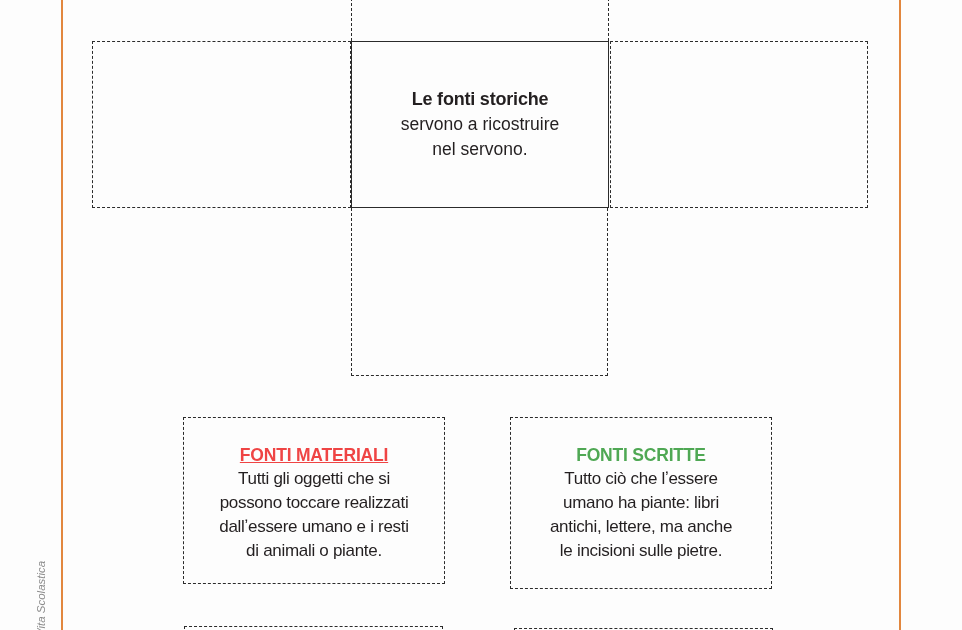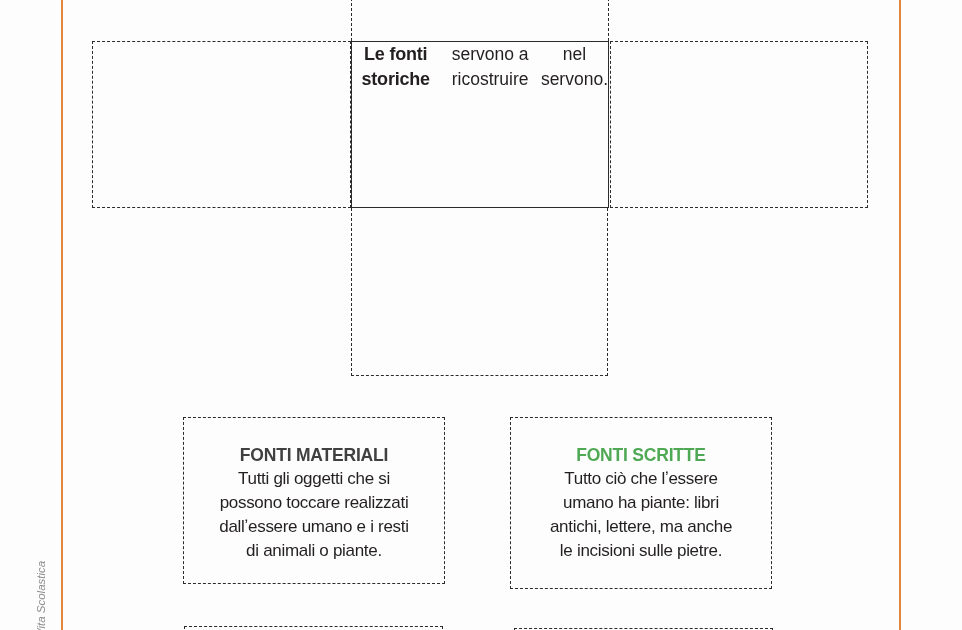--- a/index.html
+++ b/index.html
@@ -28,21 +28,21 @@
   .dashed { border: 1.5px dashed #2b2b2b; }
   .solid  { border: 1.5px solid  #2b2b2b; }
 
   .box-top-partial {
     left: 351px; top: -12px; width: 258px; height: 53px;
     border-left: 1.5px dashed #2b2b2b;
     border-right: 1.5px dashed #2b2b2b;
   }
   .box-left   { left: 92px;  top: 41px;  width: 259px; height: 167px; }
   .box-center { left: 351px; top: 41px;  width: 258px; height: 167px; z-index: 2;
-                display: flex; flex-direction: row; justify-content: center;
+                display: flex; flex-direction: column; justify-content: center;
                 text-align: center; }
   .box-right  { left: 610px; top: 41px;  width: 258px; height: 167px; }
   .box-below  { left: 351px; top: 208px; width: 257px; height: 168px;
                 border: 1.5px dashed #2b2b2b; border-top: none; }
 
   .box-center .title {
     font-size: 18px; font-weight: bold; line-height: 25px;
     letter-spacing: -0.2px;
   }
   .box-center .line { font-size: 17.5px; line-height: 25px; }
@@ -50,21 +50,21 @@
   .fonti {
     text-align: center;
     padding-top: 25px;
   }
   .fonti-materiali { left: 183px; top: 417px; width: 262px; height: 167px; }
   .fonti-scritte   { left: 510px; top: 417px; width: 262px; height: 172px; }
   .fonti .title {
     font-size: 17.5px; font-weight: bold; line-height: 24px;
     letter-spacing: -0.2px;
   }
-  .fonti-materiali .title { color: #404040; }
+  .fonti-materiali .title { color: #ef4444; text-decoration: underline; }
   .fonti-scritte   .title { color: #4fa854; }
   .fonti .line { font-size: 17px; line-height: 24px; letter-spacing: -0.3px; }
 
   .box-bottom-left-partial  { left: 184px; top: 626px; width: 259px; height: 40px; }
   .box-bottom-right-partial { left: 514px; top: 628px; width: 259px; height: 40px; }
 
   .credit {
     position: absolute;
     left: 35px; top: 636px;
     width: 110px; height: 14px;

